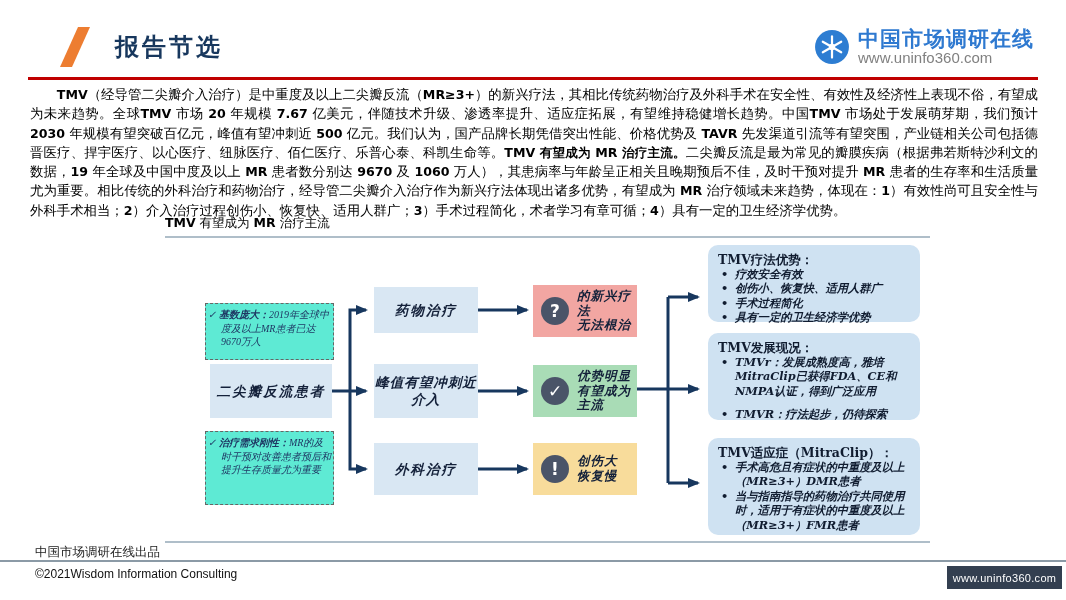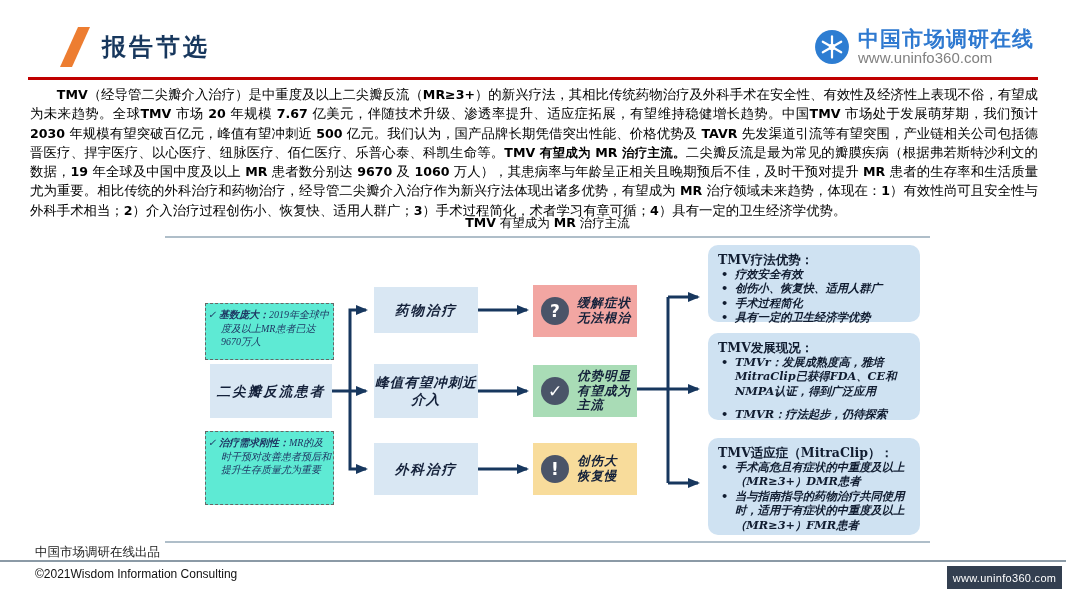--- a/index.html
+++ b/index.html
@@ -16,21 +16,21 @@
   .brand-url{font-size:15px;color:#808080;}
   .red-rule{background:#C00000;height:3px;}
 
   
   .ptext{font-family:"DejaVu Serif","Liberation Serif",serif;font-size:13.4px;
          line-height:19.3px;text-align:justify;text-indent:2em;color:#000;margin:0;}
   .ptext b{font-family:"DejaVu Sans","Liberation Sans",sans-serif;font-size:12.6px;}
 
   
   .fig-title{font-family:"DejaVu Serif","Liberation Serif",serif;font-size:12.5px;
-             color:#000;text-align:center;}
+             color:#000;}
   .fig-title b{font-family:"DejaVu Sans","Liberation Sans",sans-serif;}
   .gray-rule{background:#AFBEC9;height:2px;}
   .pbox{background:#D9E7F3;display:flex;flex-direction:column;align-items:center;justify-content:center;
         font-family:"DejaVu Serif","Liberation Serif",serif;font-style:italic;font-weight:600;
         font-size:13.5px;color:#14213a;letter-spacing:2px;text-align:center;line-height:1.25;}
   .rbox{display:flex;align-items:center;gap:8px;padding-left:8px;box-sizing:border-box;}
   .badge{width:28px;height:28px;border-radius:50%;background:#4A5468;color:#fff;flex:0 0 28px;
          display:flex;align-items:center;justify-content:center;font-weight:bold;font-size:17px;
          font-family:"DejaVu Sans","Liberation Sans",sans-serif;}
   .rlines{display:flex;flex-direction:column;font-family:"DejaVu Serif","Liberation Serif",serif;
@@ -57,21 +57,21 @@
   svg.arrows{pointer-events:none;}
 </style>
 </head>
 <body>
 
 <div class="page">
 
   <svg class="abs" style="left:52px;top:25px;" width="44" height="44">
     <polygon points="8,42 26,2 38,2 20,42" fill="#ED7D31"></polygon>
   </svg>
-  <div class="abs page-title" style="left:102px;top:31px;">报告节选</div>
+  <div class="abs page-title" style="left:115px;top:31px;">报告节选</div>
 
   <div class="abs brand" style="left:814px;top:28px;">
     <svg width="36" height="36" viewBox="0 0 34 34">
       <circle cx="17" cy="17" r="16" fill="#2D7DD2"></circle>
       <g stroke="#FFFFFF" stroke-width="2.1" stroke-linecap="round">
         <line x1="17" y1="17" x2="17" y2="7"></line>
         <line x1="17" y1="17" x2="25.7" y2="12"></line>
         <line x1="17" y1="17" x2="25.7" y2="22"></line>
         <line x1="17" y1="17" x2="17" y2="27"></line>
         <line x1="17" y1="17" x2="8.3" y2="22"></line>
@@ -132,21 +132,21 @@
     <span>峰值有望冲刺近</span>
     <span>介入</span>
   </div>
   <div class="abs pbox" style="left:374px;top:443px;width:104px;height:52px;">
     <span>外科治疗</span>
   </div>
 
   <div class="abs rbox" style="left:533px;top:285px;width:104px;height:52px;background:#F2A6A2;">
     <span class="badge">?</span>
     <span class="rlines">
-      <span>缓解症状</span>
+      <span>的新兴疗法</span>
       <span>无法根治</span>
     </span>
   </div>
   <div class="abs rbox" style="left:533px;top:365px;width:104px;height:52px;background:#A9DCB6;">
     <span class="badge">✓</span>
     <span class="rlines">
       <span>优势明显</span>
       <span>有望成为</span>
       <span>主流</span>
     </span>

